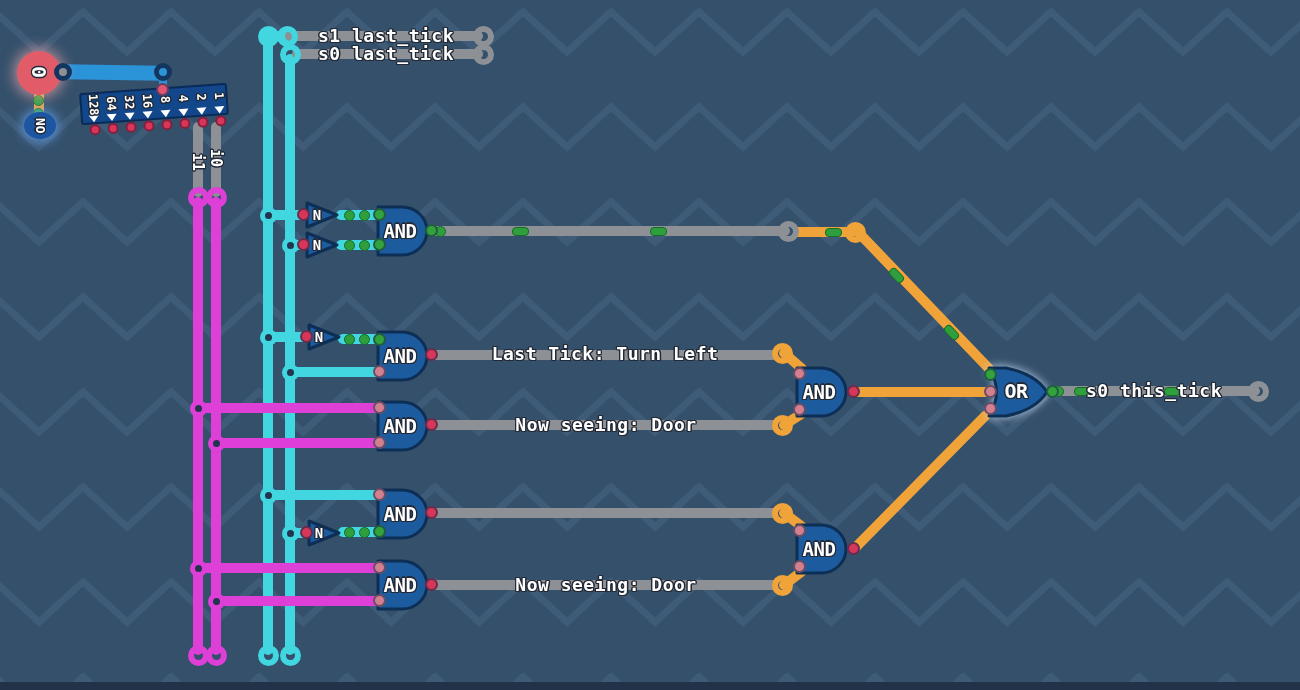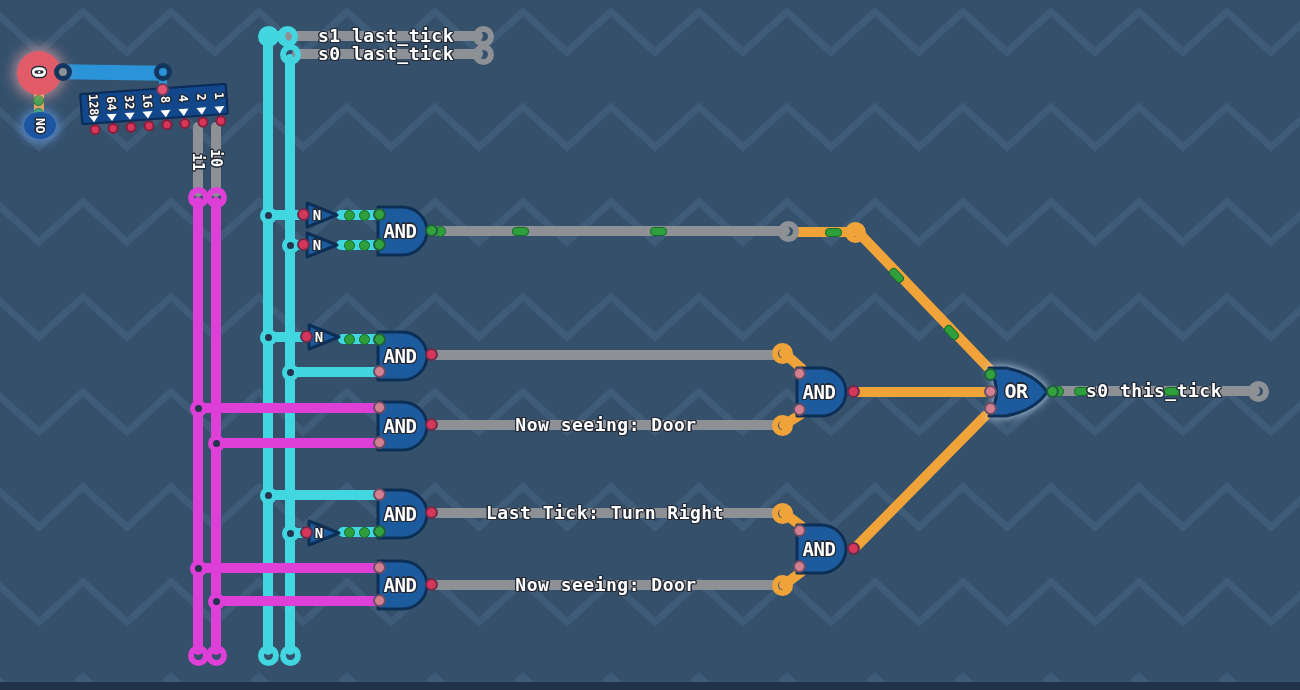--- a/index.html
+++ b/index.html
@@ -227,22 +227,22 @@
   <div class="gtxt olt z4" style="left:400px;top:356px;">AND</div>
   <div class="gtxt olt z4" style="left:400px;top:426px;">AND</div>
   <div class="gtxt olt z4" style="left:400px;top:514px;">AND</div>
   <div class="gtxt olt z4" style="left:400px;top:585px;">AND</div>
   <div class="gtxt olt z4" style="left:819px;top:392px;">AND</div>
   <div class="gtxt olt z4" style="left:819px;top:549px;">AND</div>
   <div class="gtxt olt z4" style="left:1016px;top:391px;font-size:20px;">OR</div>
 
   <div class="lbl olt z5" style="left:386px;top:36px;">s1 last_tick</div>
   <div class="lbl olt z5" style="left:386px;top:54px;">s0 last_tick</div>
+  <div class="lbl olt z5" style="left:605px;top:354px;">Last Tick: Turn Left</div>
   <div class="lbl olt z5" style="left:606px;top:425px;">Now seeing: Door</div>
-  <div class="lbl olt z5" style="left:605px;top:513px;">Last Tick: Turn Right</div>
   <div class="lbl olt z5" style="left:606px;top:585px;">Now seeing: Door</div>
   <div class="lbl olt z5" style="left:1154px;top:391px;">s0 this_tick</div>
 
   <div class="abs z3" style="left:17px;top:51px;width:44px;height:44px;border-radius:50%;background:#e25b69;
               box-shadow:0 0 14px 3px rgba(250,175,175,.65);"></div>
   <div class="abs olt z4" style="left:39px;top:73px;transform:translate(-50%,-54%) rotate(90deg);font-weight:bold;font-size:20px;">0</div>
 
   <div class="gdot z2" style="left:33px;top:95px;"></div>
   <div class="gdot z2" style="left:33px;top:108px;"></div>
 

